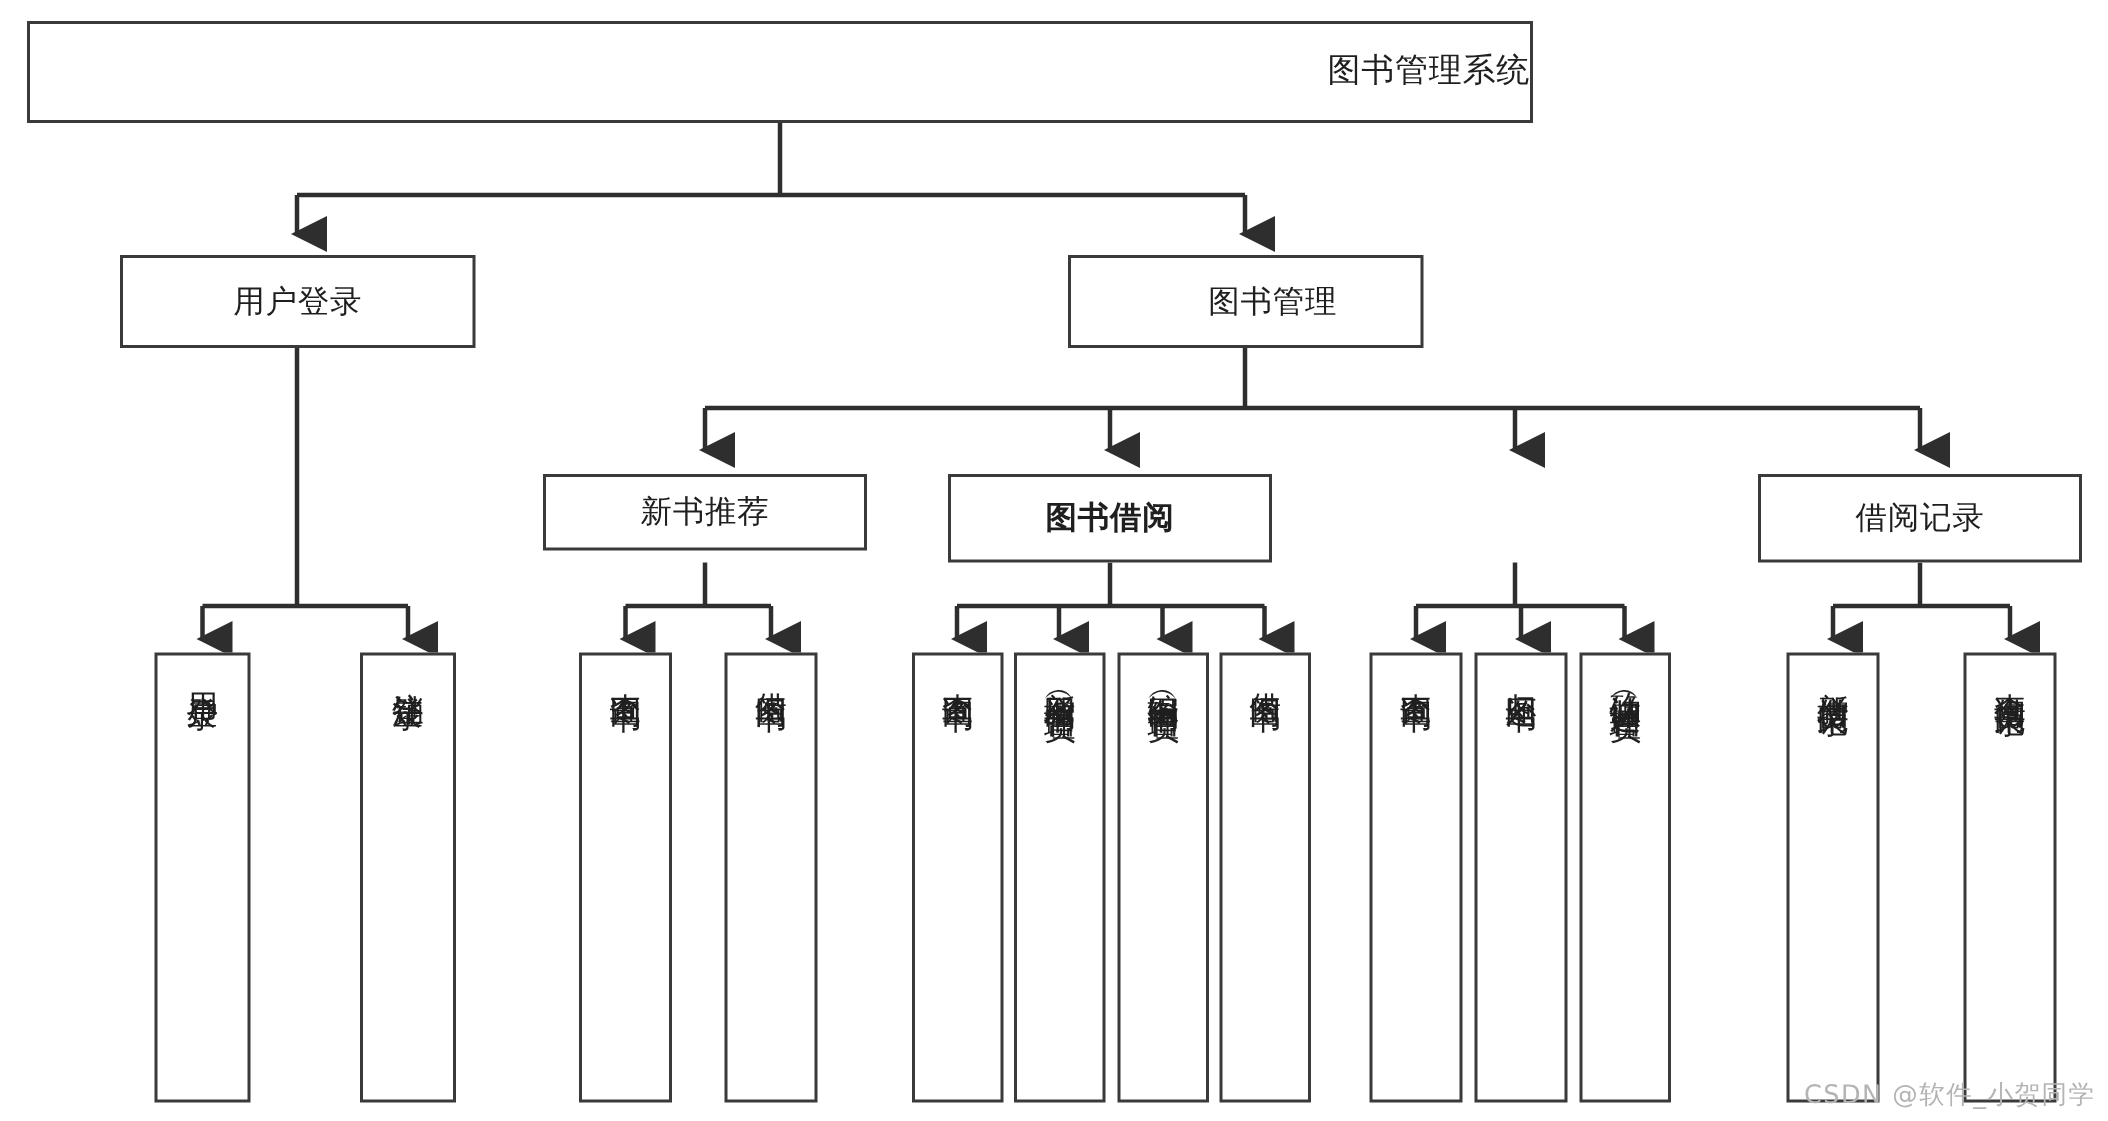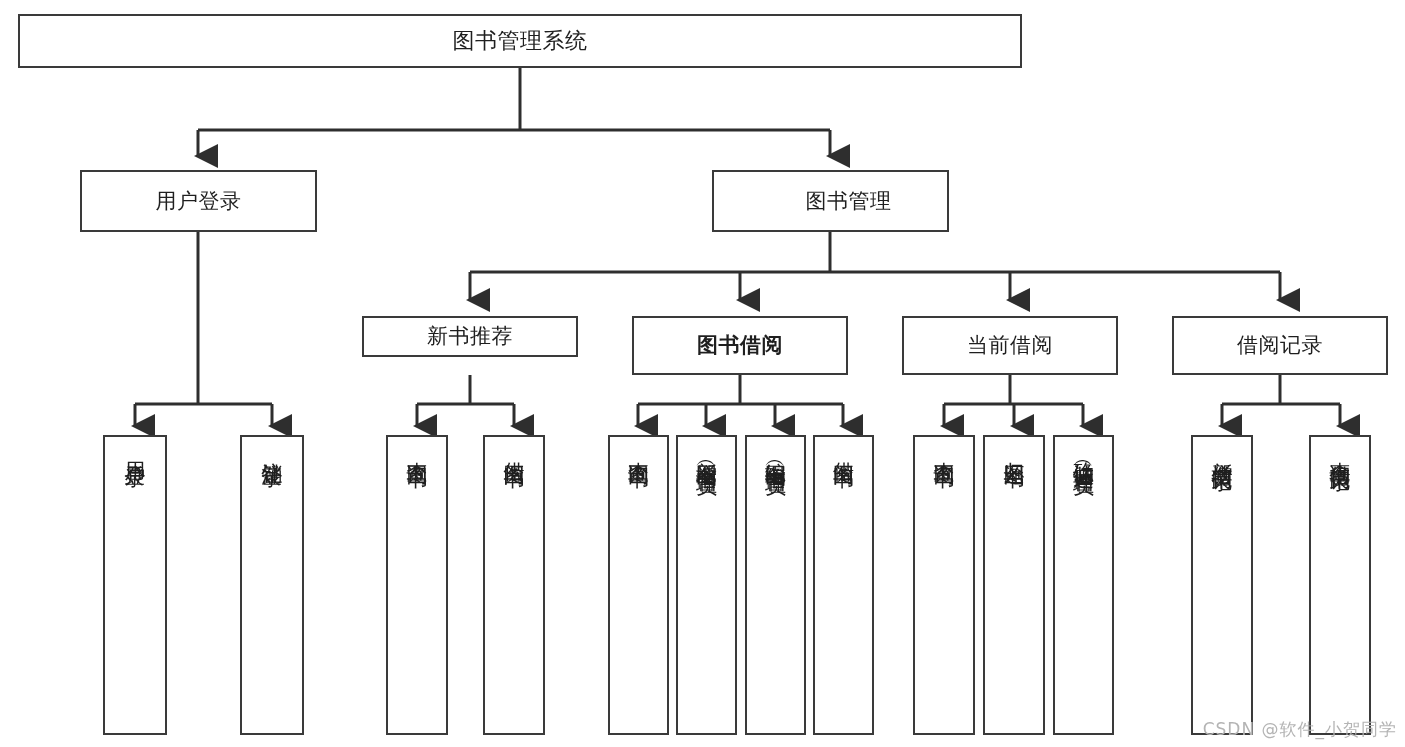--- a/index.html
+++ b/index.html
@@ -124,40 +124,37 @@
       <path d="M 1014 404 L 1014 426" marker-end="url(#arrow)"></path>
       <path d="M 1083 404 L 1083 426" marker-end="url(#arrow)"></path>
 
       <path d="M 1280 375 L 1280 404"></path>
       <path d="M 1222 404 L 1340 404"></path>
       <path d="M 1222 404 L 1222 426" marker-end="url(#arrow)"></path>
       <path d="M 1340 404 L 1340 426" marker-end="url(#arrow)"></path>
     </g>
   </svg>
 
-  <div class="node horiz root" style="left:18px; top:14px; width:1004px; height:54px;">
+  <div class="node horiz root" style="left:18px; top:14px; width:1004px; height:68px;justify-content:flex-end;">
     <span class="label">图书管理系统</span>
   </div>
 
   <div class="node horiz" style="left:80px; top:170px; width:237px; height:62px;">
     <span class="label">用户登录</span>
   </div>
   <div class="node horiz" style="left:712px; top:170px; width:237px; height:62px;padding-left:36px;">
     <span class="label">图书管理</span>
   </div>
 
-  <div class="node horiz" style="left:362px; top:316px; width:216px; height:41px;">
+  <div class="node horiz" style="left:362px; top:316px; width:216px; height:51px;">
     <span class="label">新书推荐</span>
   </div>
   <div class="node horiz" style="left:632px; top:316px; width:216px; height:59px;font-weight:bold;">
     <span class="label">图书借阅</span>
   </div>
-  <div class="node horiz" style="left:902px; top:316px; width:216px; height:59px;">
-    <span class="label">当前借阅</span>
-  </div>
   <div class="node horiz" style="left:1172px; top:316px; width:216px; height:59px;">
     <span class="label">借阅记录</span>
   </div>
 
   <div class="node vert" style="left:103px; top:435px; width:64px; height:300px;">
     <span class="label">用户登录</span>
   </div>
   <div class="node vert" style="left:240px; top:435px; width:64px; height:300px;">
     <span class="label">注销登录</span>
   </div>

